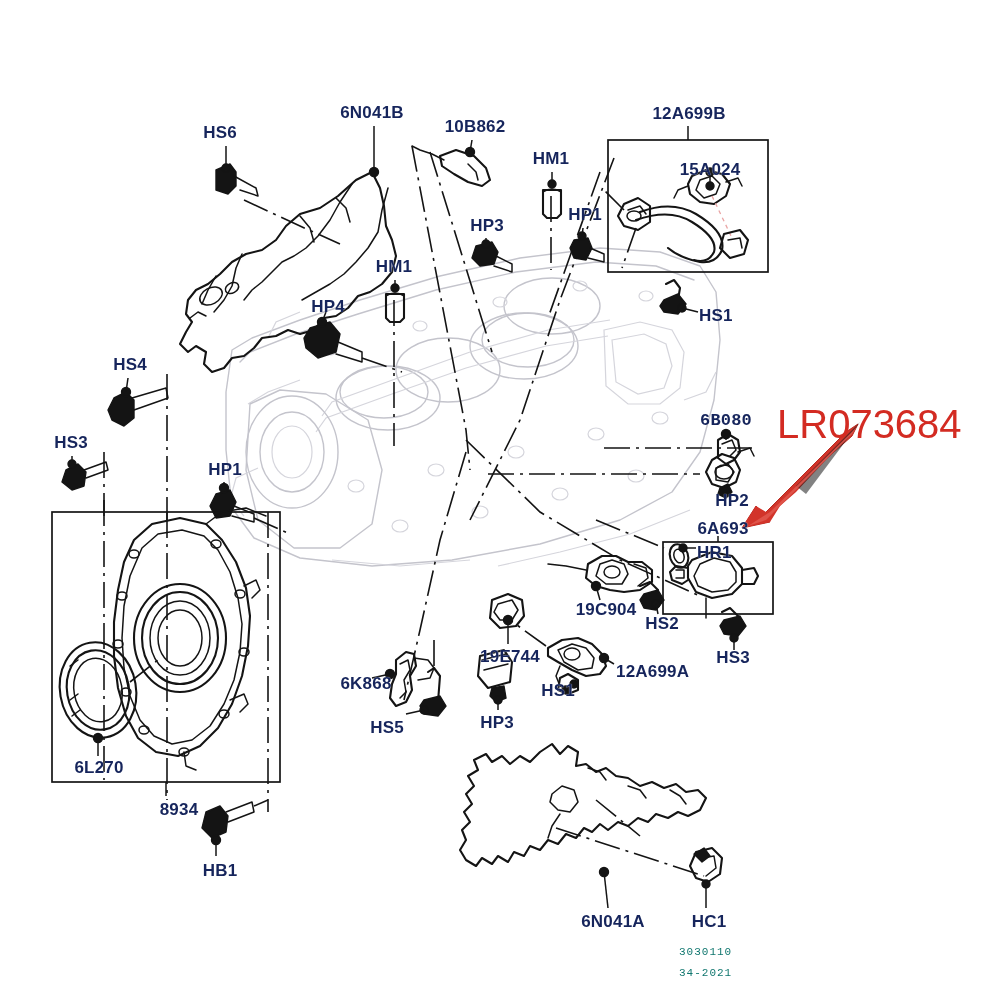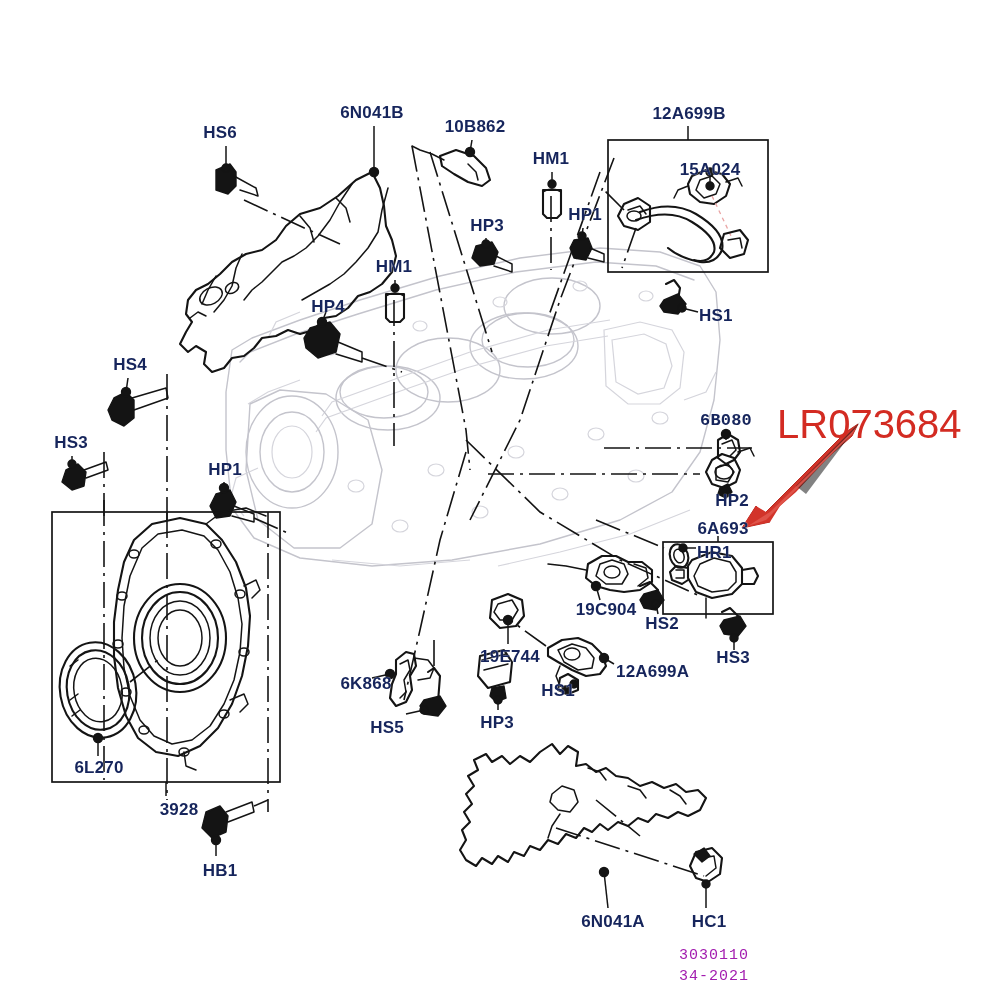--- a/index.html
+++ b/index.html
@@ -36,23 +36,23 @@
     font-family:"Liberation Sans",sans-serif;
     font-weight:normal;
     font-size:40px;
     white-space:nowrap;
     line-height:1;
   }
 
   
   .footer-code{
     position:absolute;
-    color:#a21caf;
+    color:#0f766e;
     font-family:"Liberation Mono",monospace;
-    font-size:15px;
+    font-size:11px;
     letter-spacing:1px;
     white-space:nowrap;
     line-height:1.45;
   }
 </style>
 </head>
 <body>
 
 <div id="diagram-root">
 
@@ -503,21 +503,21 @@
   <div class="lbl c" style="left:606px;top:601px;">19C904</div>
   <div class="lbl c" style="left:662px;top:615px;">HS2</div>
   <div class="lbl c" style="left:733px;top:649px;">HS3</div>
   <div class="lbl" style="left:616px;top:663px;">12A699A</div>
   <div class="lbl c" style="left:558px;top:682px;">HS1</div>
   <div class="lbl c" style="left:510px;top:648px;">19E744</div>
   <div class="lbl c" style="left:497px;top:714px;">HP3</div>
   <div class="lbl c" style="left:352px;top:675px;margin-left:14px;">6K868</div>
   <div class="lbl c" style="left:387px;top:719px;">HS5</div>
   <div class="lbl c" style="left:99px;top:759px;text-align:center;">6L270</div>
-  <div class="lbl c" style="left:179px;top:801px;">3928</div>
+  <div class="lbl c" style="left:179px;top:801px;">8934</div>
   <div class="lbl c" style="left:220px;top:862px;">HB1</div>
   <div class="lbl c" style="left:613px;top:913px;">6N041A</div>
   <div class="lbl c" style="left:709px;top:913px;">HC1</div>
 
   <div class="annot-text" style="left:777px;top:404px;">LR073684</div>
 
   <div class="footer-code" style="left:679px;top:945px;">3030110</div>
   <div class="footer-code" style="left:679px;top:966px;">34-2021</div>
 
 </div>

